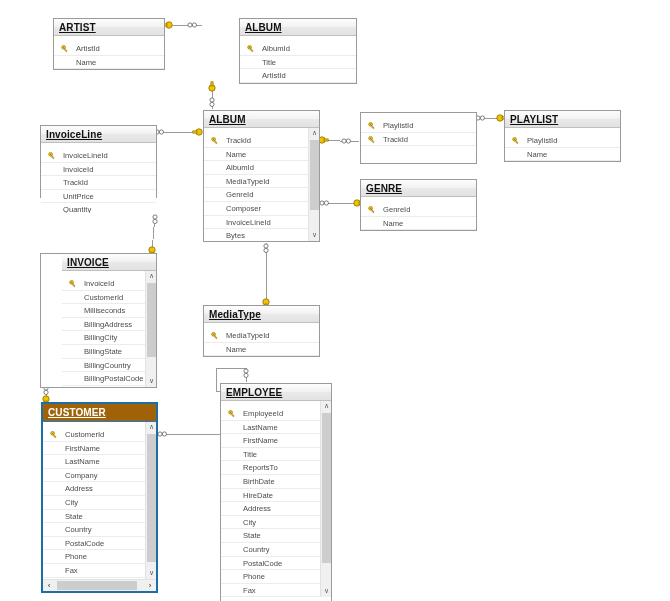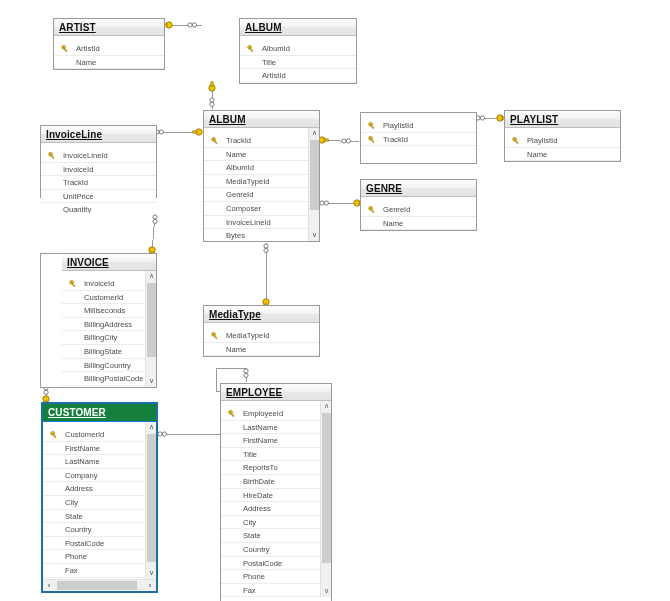--- a/index.html
+++ b/index.html
@@ -36,21 +36,21 @@
     padding:0 0 0 5px;
     background:linear-gradient(to bottom,#fdfdfd 0%,#f2f2f2 48%,#e9e9e9 52%,#e2e2e2 100%);
     border-bottom:1px solid #bfbfbf;
     box-sizing:border-box;
     overflow:hidden;
     white-space:nowrap;
     letter-spacing:.1px;
     text-decoration:underline;
   }
   .tbl.sel .thead{
-    background:#15803d;
+    background:#a16207;
     color:#ffffff;
     border-bottom:1px solid #1a7bd4;
     height:18px;line-height:18px;
   }
   .tbody{
     position:relative;
     overflow:hidden;
     background:#fff;
   }
   .rowwrap{position:absolute;left:0;top:0;right:0;}

